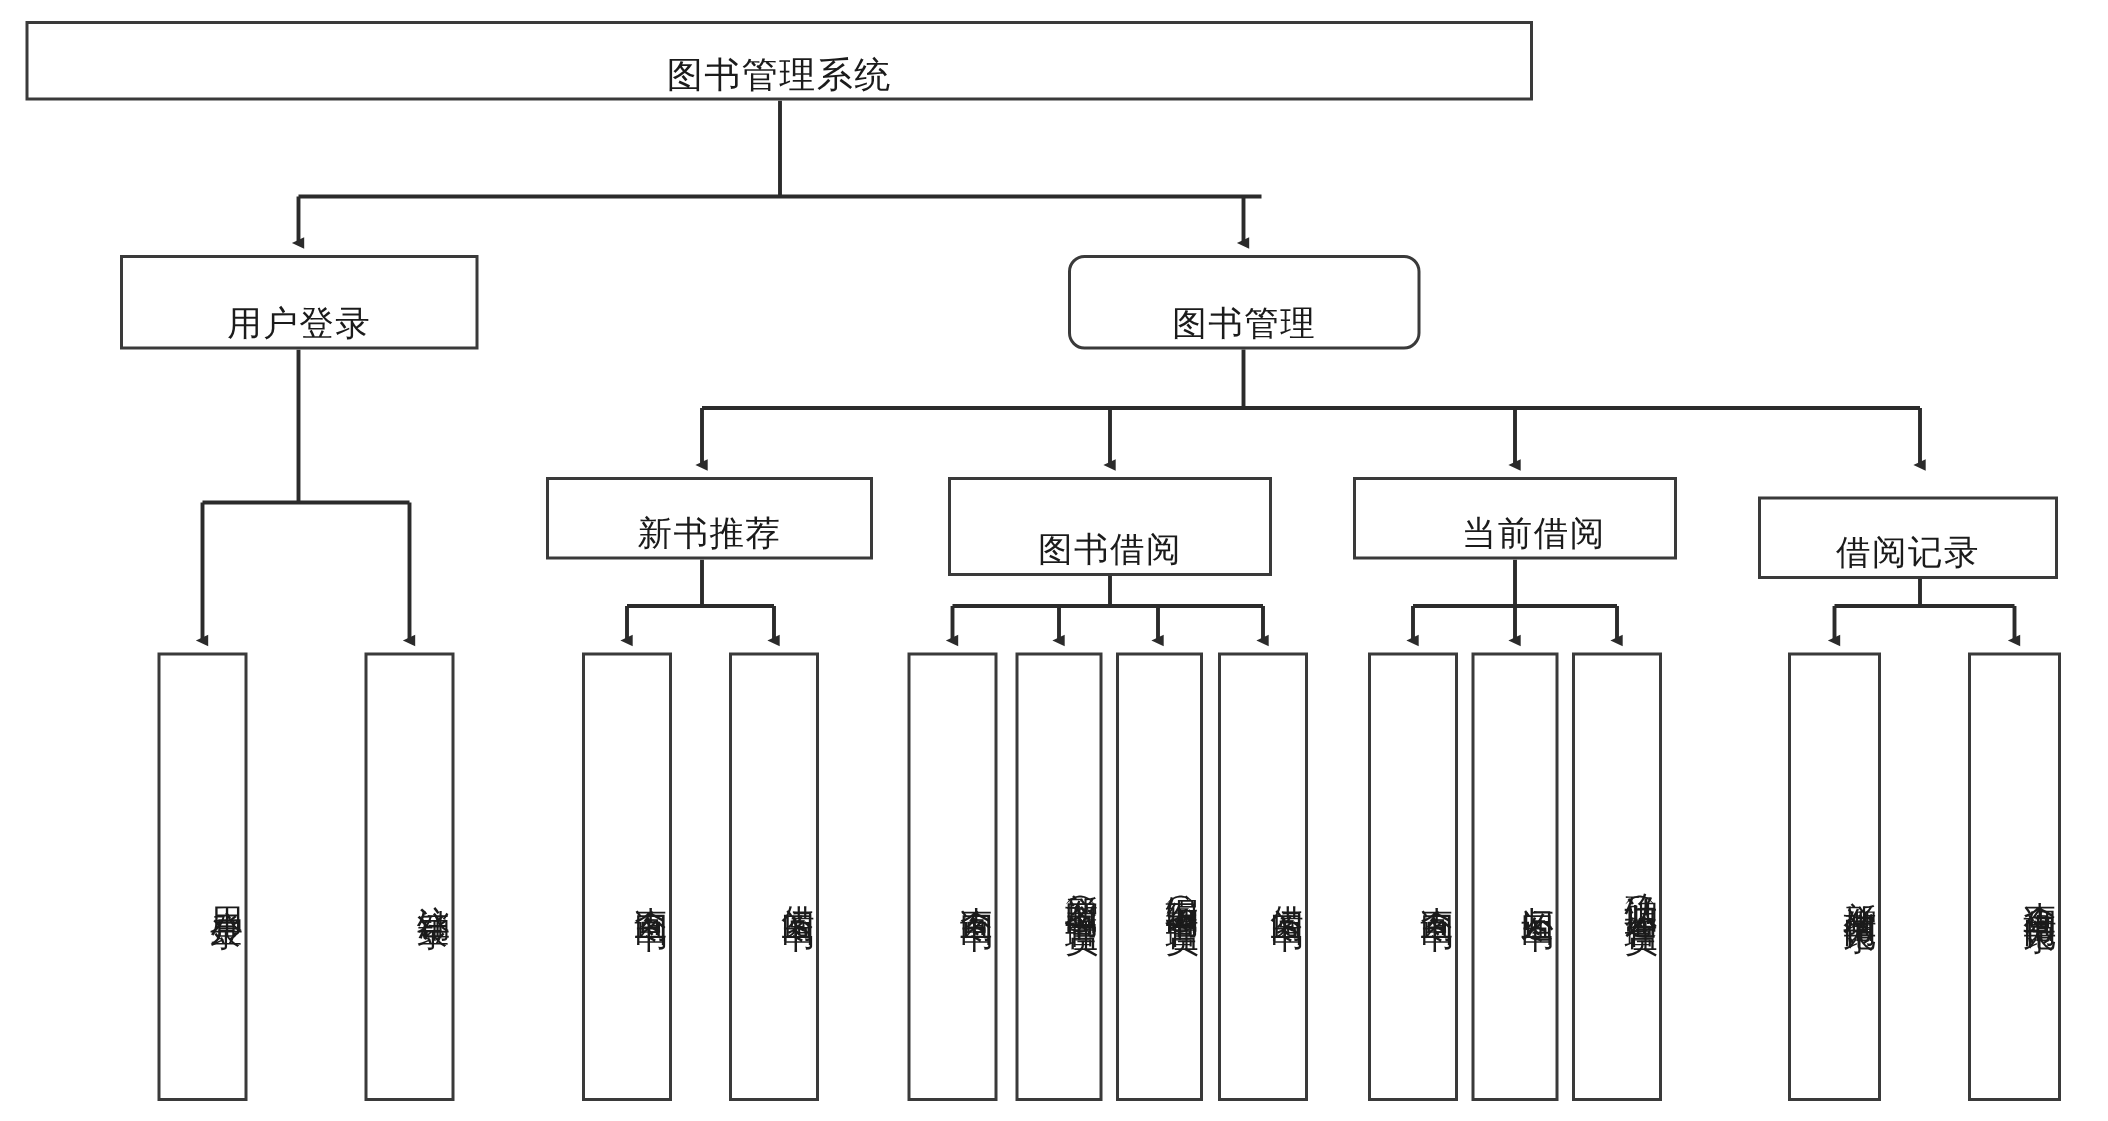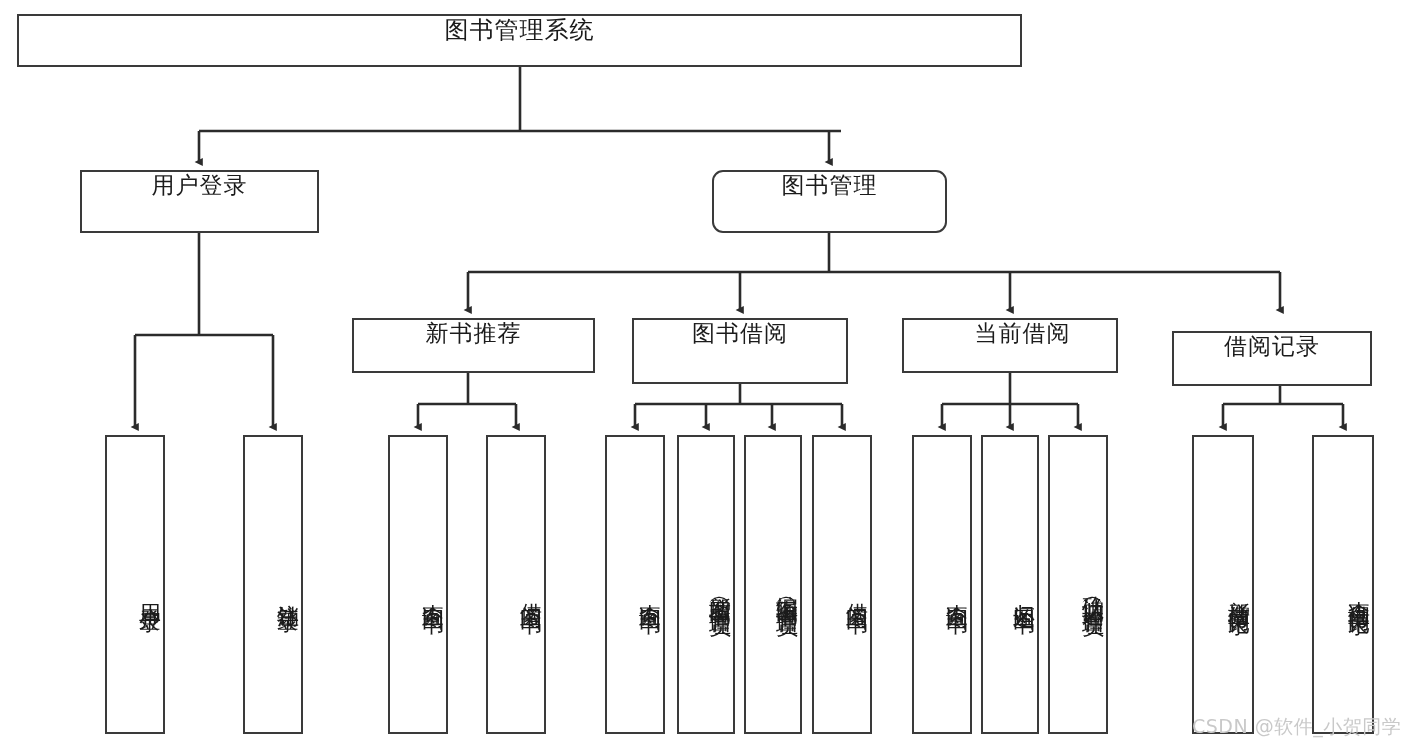--- a/index.html
+++ b/index.html
@@ -25,21 +25,21 @@
     width: 1405px;
     height: 747px;
     pointer-events: none;
   }
   .node {
     position: absolute;
     box-sizing: border-box;
     background: #ffffff;
     border: 2px solid #3a3a3a;
     display: flex;
-    align-items: flex-start;
+    align-items: flex-end;
     justify-content: center;
     text-align: center;
     color: #1b1b1b;
   }
   .node-h {
     font-size: 23px;
     letter-spacing: 1px;
     line-height: 1.2;
   }
   .node-root {
@@ -127,21 +127,21 @@
     <span>图书管理系统</span>
   </div>
 
   <div class="node node-h" style="left:80px; top:170px; width:239px; height:63px;">
     <span>用户登录</span>
   </div>
   <div class="node node-h" style="left:712px; top:170px; width:235px; height:63px;border-radius:11px;">
     <span>图书管理</span>
   </div>
 
-  <div class="node node-h" style="left:352px; top:318px; width:243px; height:55px;">
+  <div class="node node-h" style="left:364px; top:318px; width:218px; height:55px;">
     <span>新书推荐</span>
   </div>
   <div class="node node-h" style="left:632px; top:318px; width:216px; height:66px;">
     <span>图书借阅</span>
   </div>
   <div class="node node-h" style="left:902px; top:318px; width:216px; height:55px;padding-left:25px;">
     <span>当前借阅</span>
   </div>
   <div class="node node-h" style="left:1172px; top:331px; width:200px; height:55px;">
     <span>借阅记录</span>
@@ -184,15 +184,14 @@
     <span class="vtext">确认归还（管理员）</span>
   </div>
 
   <div class="node node-v" style="left:1192px; top:435px; width:62px; height:299px;">
     <span class="vtext">新增借阅记录</span>
   </div>
   <div class="node node-v" style="left:1312px; top:435px; width:62px; height:299px;">
     <span class="vtext">查询借阅记录</span>
   </div>
 
-  <div class="watermark" style="left:1192px; top:714px;">CSDN @软件_小贺同学</div>
 
 </div>
 
 </body></html>

